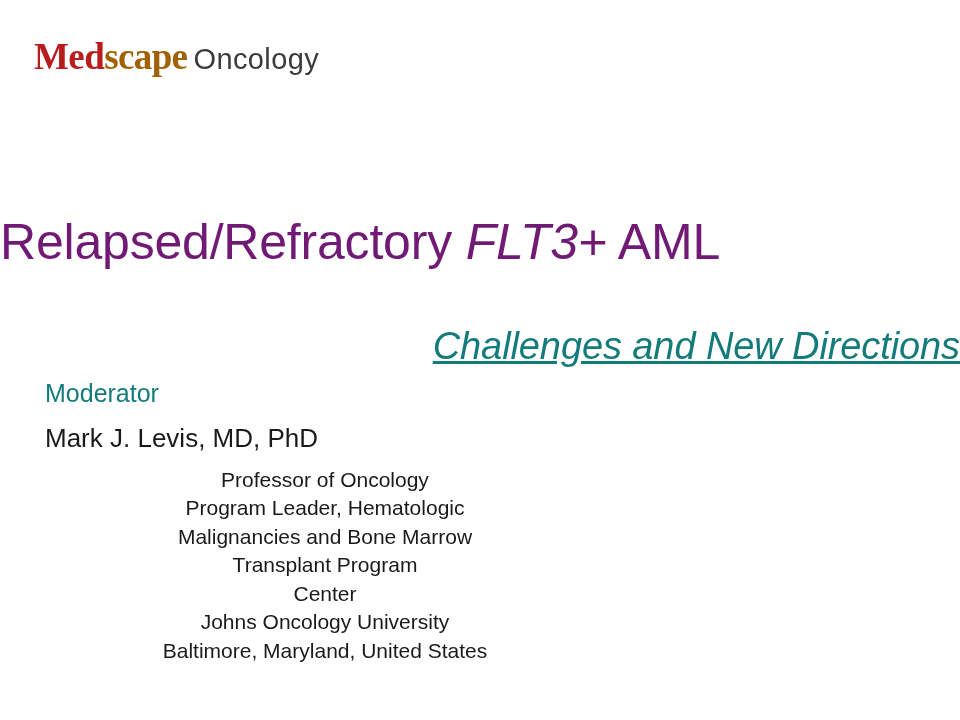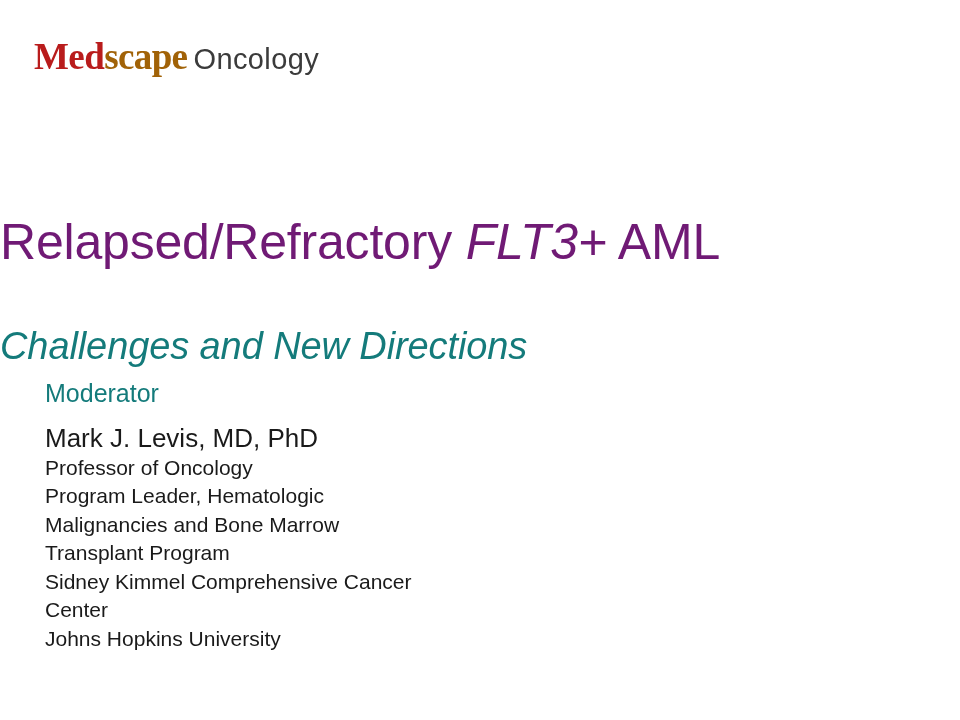--- a/index.html
+++ b/index.html
@@ -71,28 +71,29 @@
   }
   .title .gene {
     font-style: italic;
   }
 
   .subtitle {
     position: absolute;
     left: 0;
     right: 0;
     top: 293px;
-    text-align: left;
+    text-align: right;
     font-size: 38px;
     font-style: italic;
     font-weight: 400;
     color: #147b7b;
     letter-spacing: -0.1px;
     line-height: 1.12;
     white-space: nowrap;
+    text-decoration: underline;
   }
 
   
   .moderator-block {
     position: absolute;
     left: 45px;
     top: 378px;
     width: 560px;
   }
   .moderator-label {
@@ -102,22 +103,23 @@
     margin-bottom: 14px;
   }
   .moderator-name {
     font-size: 26px;
     color: #1a1a1a;
     line-height: 1.2;
     margin-bottom: 0;
   }
   .affiliations {
     list-style: none;
-    margin: 0;
+    margin: 12px;
     padding: 0;
+    text-align: center;
   }
   .affiliations li {
     font-size: 21px;
     color: #1a1a1a;
     line-height: 28.5px;
     white-space: nowrap;
   }
 </style>
 </head>
 <body>
@@ -134,19 +136,19 @@
   <h2 class="subtitle">Challenges and New Directions</h2>
 
   <div class="moderator-block">
     <div class="moderator-label">Moderator</div>
     <div class="moderator-name">Mark J. Levis, MD, PhD</div>
     <ul class="affiliations">
       <li>Professor of Oncology</li>
       <li>Program Leader, Hematologic</li>
       <li>Malignancies and Bone Marrow</li>
       <li>Transplant Program</li>
-      <li>Sidney Kimmel Comprehensive Cancer</li>
       <li>Center</li>
-      <li>Johns Hopkins University</li>
+      <li>Johns Oncology University</li>
+      <li>Baltimore, Maryland, United States</li>
     </ul>
   </div>
 
 </div>
 
 </body></html>

